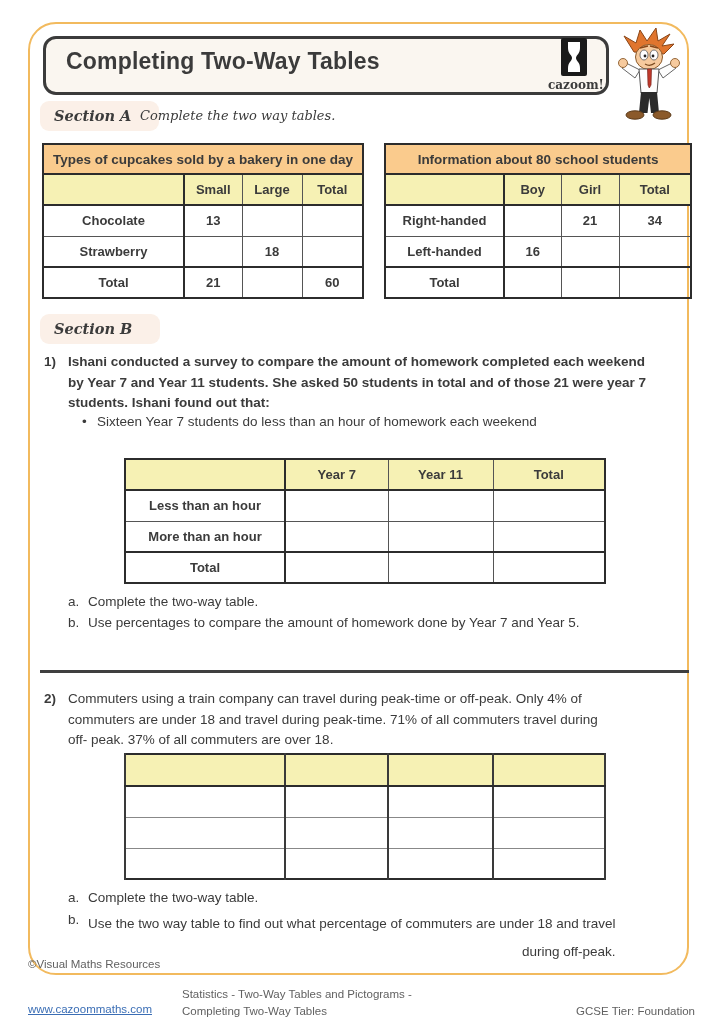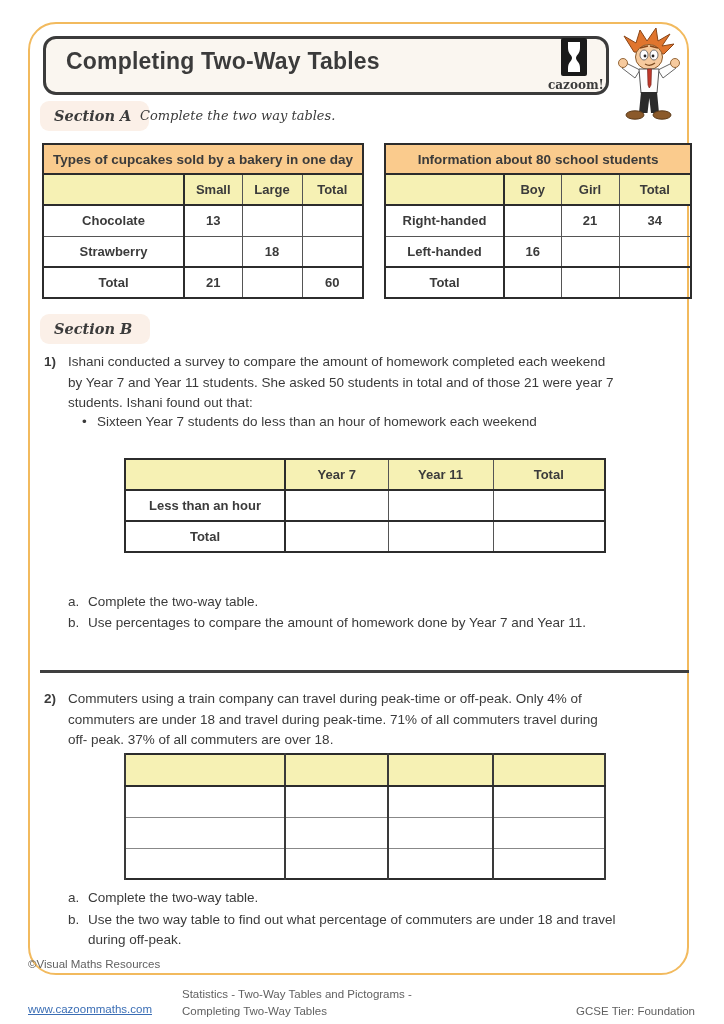--- a/index.html
+++ b/index.html
@@ -10,21 +10,21 @@
   body{
     width:724px;height:1024px;position:relative;background:#fff;overflow:hidden;
     font-family:"Liberation Sans",sans-serif;color:var(--text);
   }
   .abs{position:absolute;}
   .page-frame{left:28px;top:22px;width:657px;height:949px;border:2px solid var(--page-border);border-radius:28px;}
   .title-box{left:43px;top:36px;width:560px;height:53px;background:#FAF6F0;border:3px solid #3B3B3B;border-radius:13px;}
   .page-title{left:66px;top:48px;font-size:23px;font-weight:bold;letter-spacing:.2px;}
   .logo{left:548px;top:38px;width:52px;text-align:center;}
   .logo-text{font-family:"DejaVu Serif",serif;font-weight:bold;font-size:12px;margin-top:-2px;}
-  .section-label{background:var(--section-label-bg);border-radius:9px;padding:6px 18px 7px 14px;
+  .section-label{background:var(--section-label-bg);border-radius:9px;padding:6px 28px 7px 14px;
     font-family:"DejaVu Serif",serif;font-weight:bold;font-style:italic;font-size:14.5px;}
   .serif-italic{font-family:"DejaVu Serif",serif;font-style:italic;font-size:13px;}
   .body-text{font-size:13.5px;line-height:20.5px;white-space:pre-line;}
   .qnum{font-size:13.5px;font-weight:bold;}
   .wt{border-collapse:collapse;table-layout:fixed;border:2px solid #2c2c2c;}
   .wt td{border:1px solid #555;text-align:center;vertical-align:middle;padding:0;
     font-size:13px;font-weight:bold;color:#3b3b3b;}
   .wt tr{height:31px;}
   .wt tr.title-row{height:30px;}
   .wt .title-cell{background:var(--table-title-bg);border-bottom:2px solid #2c2c2c;font-size:13.5px;}
@@ -151,21 +151,21 @@
     <td></td>
     <td></td>
     <td></td>
   </tr>
 </tbody>
   </table>
 
 <div class="abs section-label" style="left:40px;top:314px;">Section B</div>
 
 <div class="abs qnum" style="left:44px;top:354px;">1)</div>
-<div class="abs body-text" style="left:68px;top:352px;width:620px;">Ishani conducted a survey to compare the amount of homework completed each weekend
+<div class="abs body-text" style="left:68px;top:352px;width:620px;font-weight:bold;">Ishani conducted a survey to compare the amount of homework completed each weekend
 by Year 7 and Year 11 students. She asked 50 students in total and of those 21 were year 7
 students. Ishani found out that:</div>
 <div class="abs" style="left:82px;top:412px;width:600px;">
   <div class="body-text bullet">Sixteen Year 7 students do less than an hour of homework each weekend</div>
 </div>
 
 <table class="abs wt" style="left:124px;top:458px;width:480px;">
   <colgroup>
       <col style="width:160px">
       <col style="width:103px">
@@ -178,36 +178,42 @@
     <td>Year 7</td>
     <td>Year 11</td>
     <td>Total</td>
   </tr>
   <tr>
     <td class="c0">Less than an hour</td>
     <td></td>
     <td></td>
     <td></td>
   </tr>
+  <tr>
+    <td class="c0">More than an hour</td>
+    <td></td>
+    <td></td>
+    <td></td>
+  </tr>
   <tr class="total-row">
     <td class="c0">Total</td>
     <td></td>
     <td></td>
     <td></td>
   </tr>
 </tbody>
   </table>
 
 <div class="abs sub-item" style="left:68px;top:592px;width:620px;">
   <span class="sub-letter">a.</span>
   <span>Complete the two-way table.</span>
 </div>
 <div class="abs sub-item" style="left:68px;top:613px;width:620px;">
   <span class="sub-letter">b.</span>
-  <span>Use percentages to compare the amount of homework done by Year 7 and Year 11.</span>
+  <span>Use percentages to compare the amount of homework done by Year 7 and Year 5.</span>
 </div>
 
 <div class="abs divider" style="left:40px;top:670px;width:649px;"></div>
 
 <div class="abs qnum" style="left:44px;top:691px;">2)</div>
 <div class="abs body-text" style="left:68px;top:689px;width:620px;">Commuters using a train company can travel during peak-time or off-peak. Only 4% of
 commuters are under 18 and travel during peak-time. 71% of all commuters travel during
 off- peak. 37% of all commuters are over 18.</div>
 
 <table class="abs wt wt2" style="left:124px;top:753px;width:480px;">
@@ -244,21 +250,21 @@
   </tr>
 </tbody>
   </table>
 
 <div class="abs sub-item" style="left:68px;top:888px;width:620px;">
   <span class="sub-letter">a.</span>
   <span>Complete the two-way table.</span>
 </div>
 <div class="abs sub-item" style="left:68px;top:910px;width:620px;">
   <span class="sub-letter">b.</span>
-  <span class="body-text" style="line-height:20px;">Use the two way table to find out what percentage of commuters are under 18 and travel
+  <span class="body-text" style="line-height:28px;text-align:right;">Use the two way table to find out what percentage of commuters are under 18 and travel
 during off-peak.</span>
 </div>
 
 <div class="abs footer-text" style="left:28px;top:956px;">©Visual Maths Resources</div>
 <a class="abs footer-link" style="left:28px;top:1003px;" href="#">www.cazoommaths.com</a>
 <div class="abs footer-text" style="left:182px;top:986px;width:360px;text-align:left;">Statistics - Two-Way Tables and Pictograms -
 Completing Two-Way Tables</div>
 <div class="abs footer-text" style="right:29px;top:1003px;">GCSE Tier: Foundation</div>
 
 </body></html>

